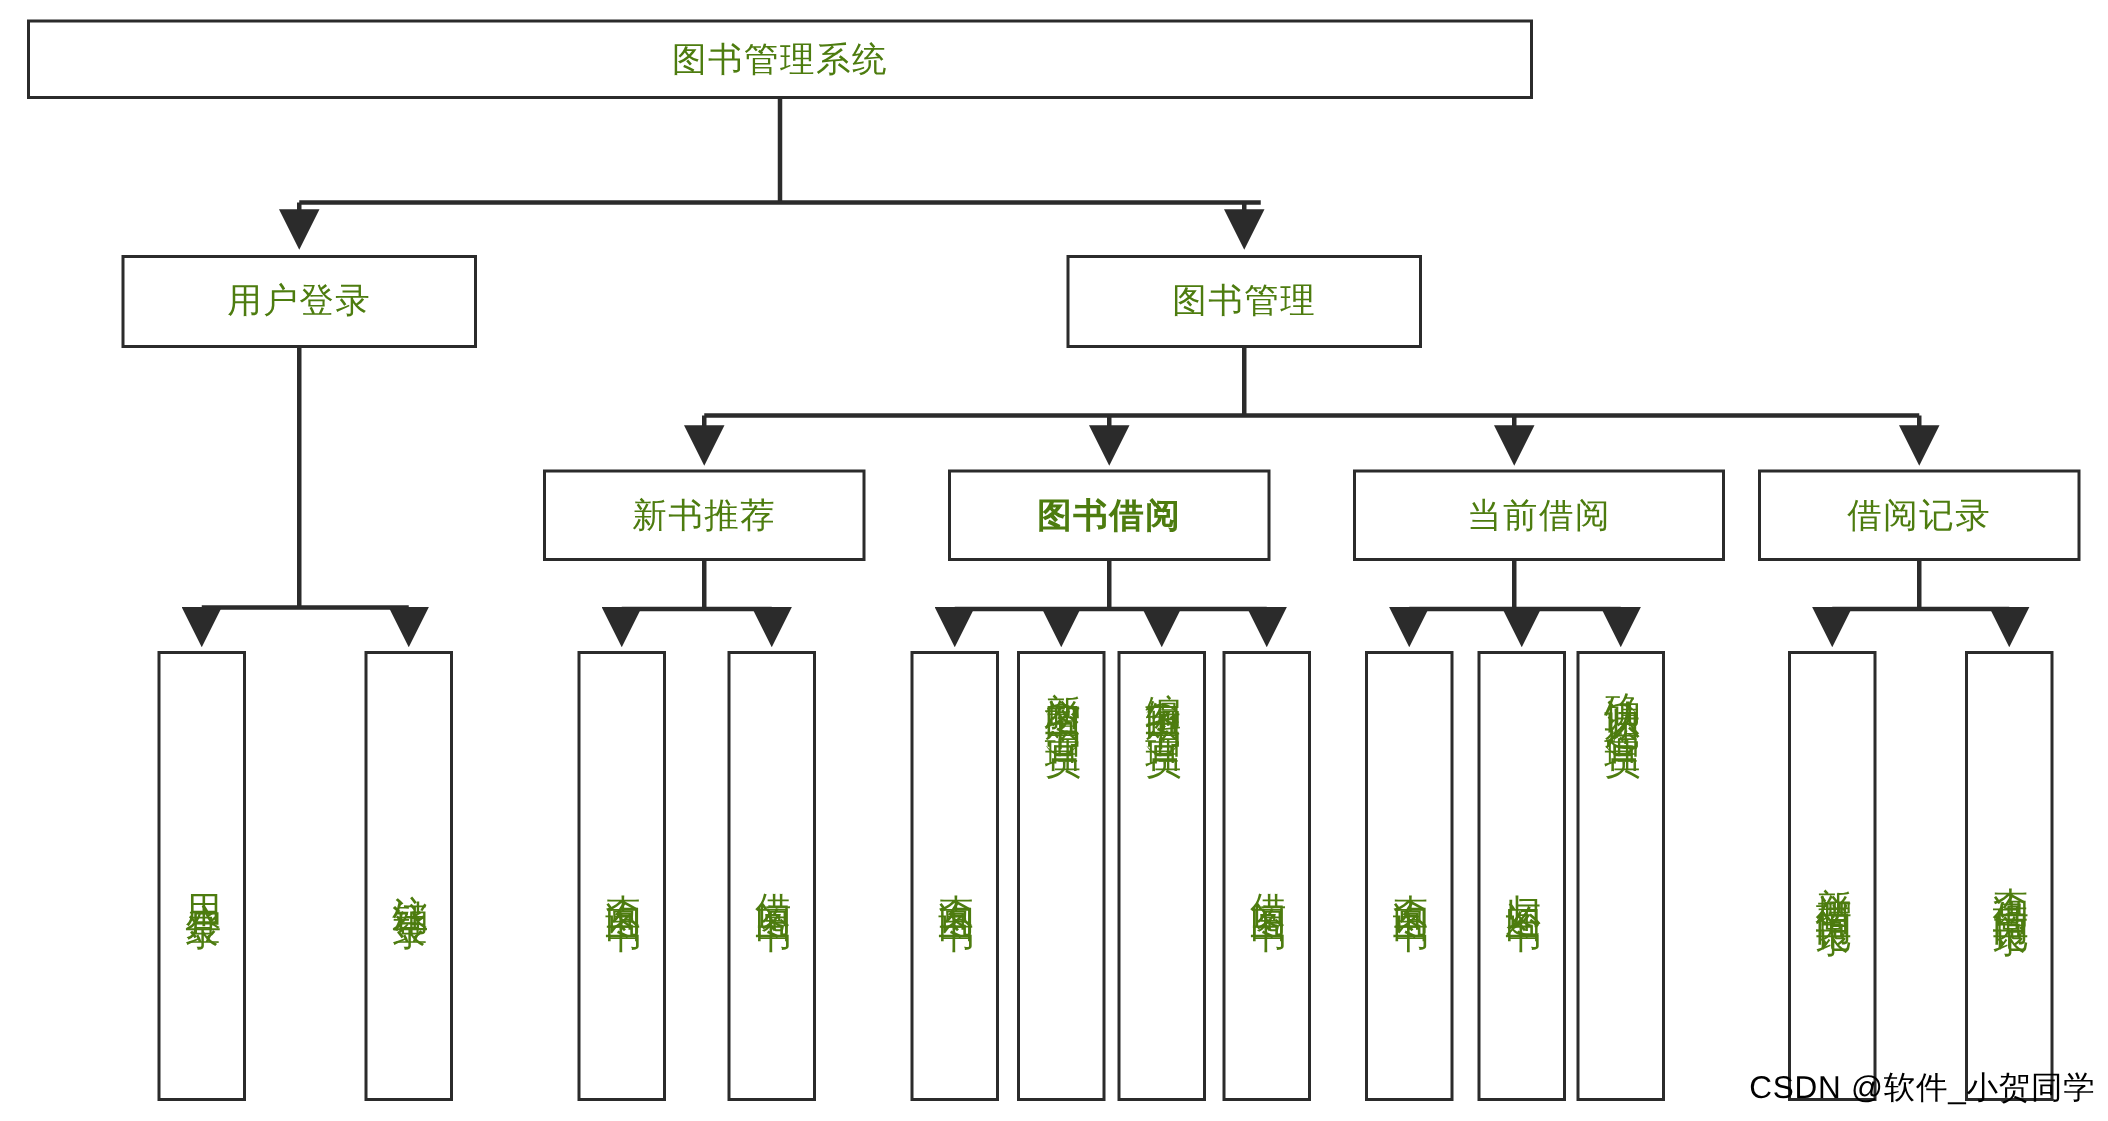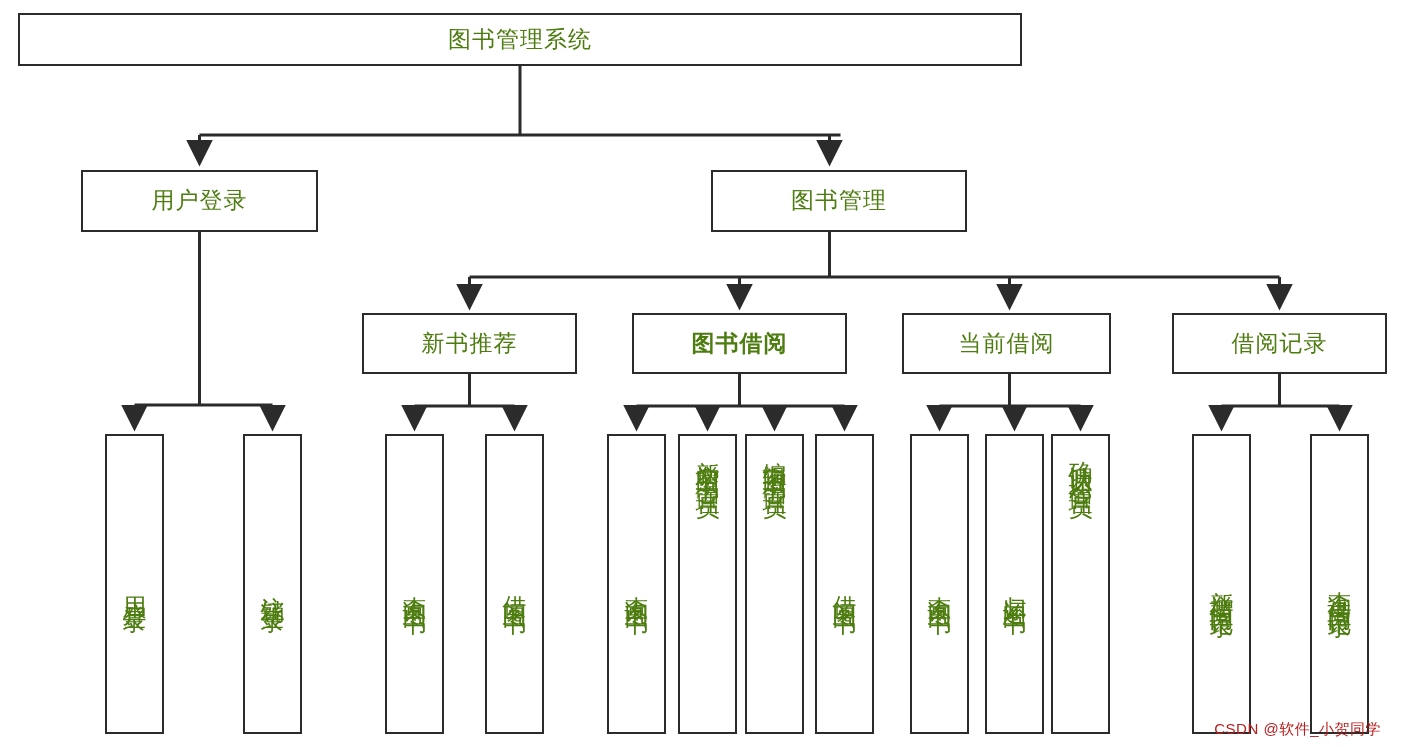--- a/index.html
+++ b/index.html
@@ -60,24 +60,24 @@
   .node.vert .label {
     writing-mode: vertical-rl;
     text-orientation: upright;
     font-size: 24px;
     letter-spacing: 5px;
     line-height: 1;
     white-space: nowrap;
   }
   #watermark {
     position: absolute;
-    right: 24px;
+    right: 8px;
     bottom: 8px;
-    font-size: 15px;
-    color: #b91c1c;
+    font-size: 21px;
+    color: #000000;
     letter-spacing: 0.5px;
     white-space: nowrap;
     z-index: 3;
     font-family: "Liberation Sans", "DejaVu Sans", sans-serif;
   }
 </style>
 </head>
 <body>
 
 <div id="canvas">
@@ -132,31 +132,31 @@
     </g>
   </svg>
 
   <div class="node horiz root" style="left:18px; top:13px; width:1004px; height:53px;">
     <span class="label">图书管理系统</span>
   </div>
 
   <div class="node horiz" style="left:81px; top:170px; width:237px; height:62px;">
     <span class="label">用户登录</span>
   </div>
-  <div class="node horiz" style="left:711px; top:170px; width:256px; height:62px;">
+  <div class="node horiz" style="left:711px; top:170px; width:237px; height:62px;">
     <span class="label">图书管理</span>
   </div>
 
   <div class="node horiz" style="left:362px; top:313px; width:215px; height:61px;">
     <span class="label">新书推荐</span>
   </div>
   <div class="node horiz" style="left:632px; top:313px; width:215px; height:61px;font-weight:bold;">
     <span class="label">图书借阅</span>
   </div>
-  <div class="node horiz" style="left:902px; top:313px; width:209px; height:61px;">
+  <div class="node horiz" style="left:902px; top:313px; width:248px; height:61px;">
     <span class="label">当前借阅</span>
   </div>
   <div class="node horiz" style="left:1172px; top:313px; width:215px; height:61px;">
     <span class="label">借阅记录</span>
   </div>
 
   <div class="node vert" style="left:105px; top:434px; width:59px; height:300px; align-items:center;">
     <span class="label">用户登录</span>
   </div>
   <div class="node vert" style="left:243px; top:434px; width:59px; height:300px; align-items:center;">

